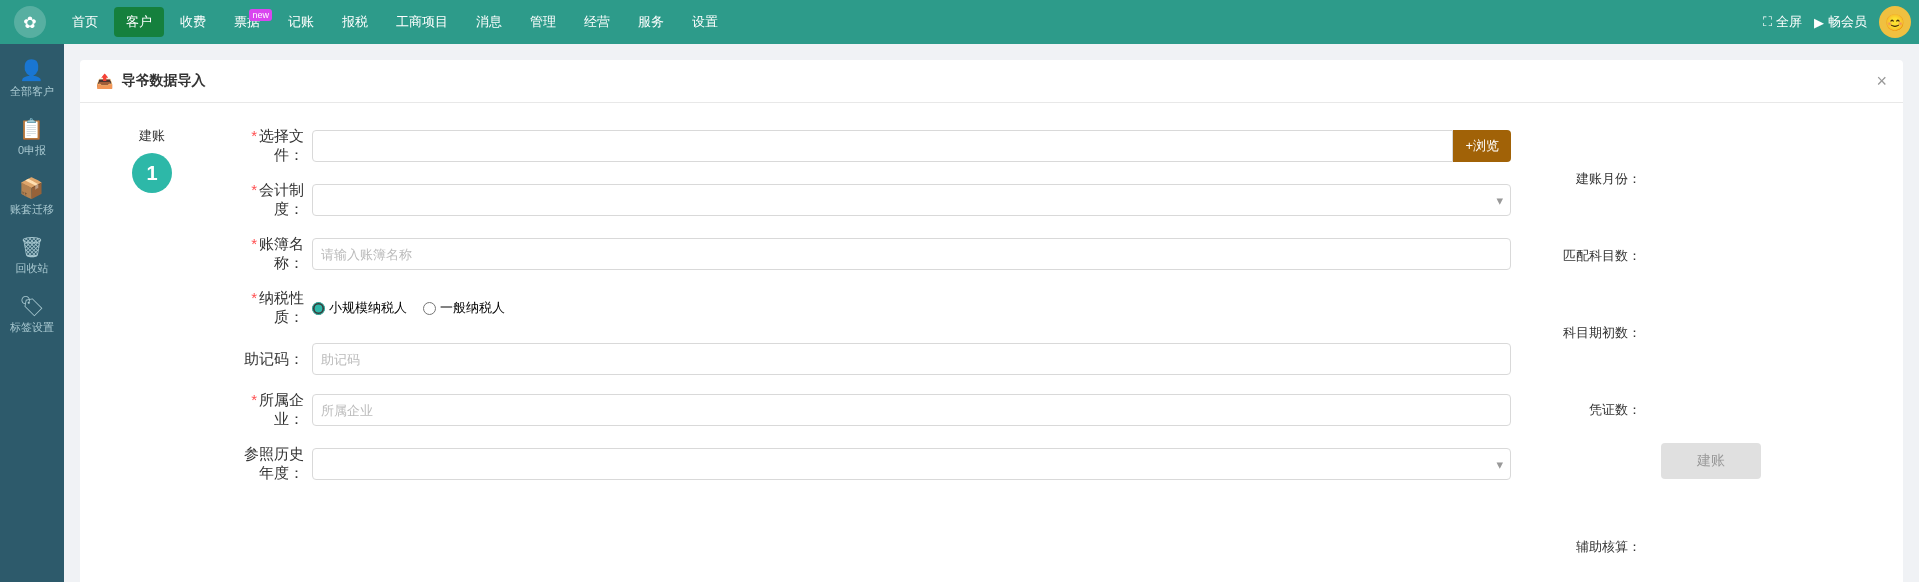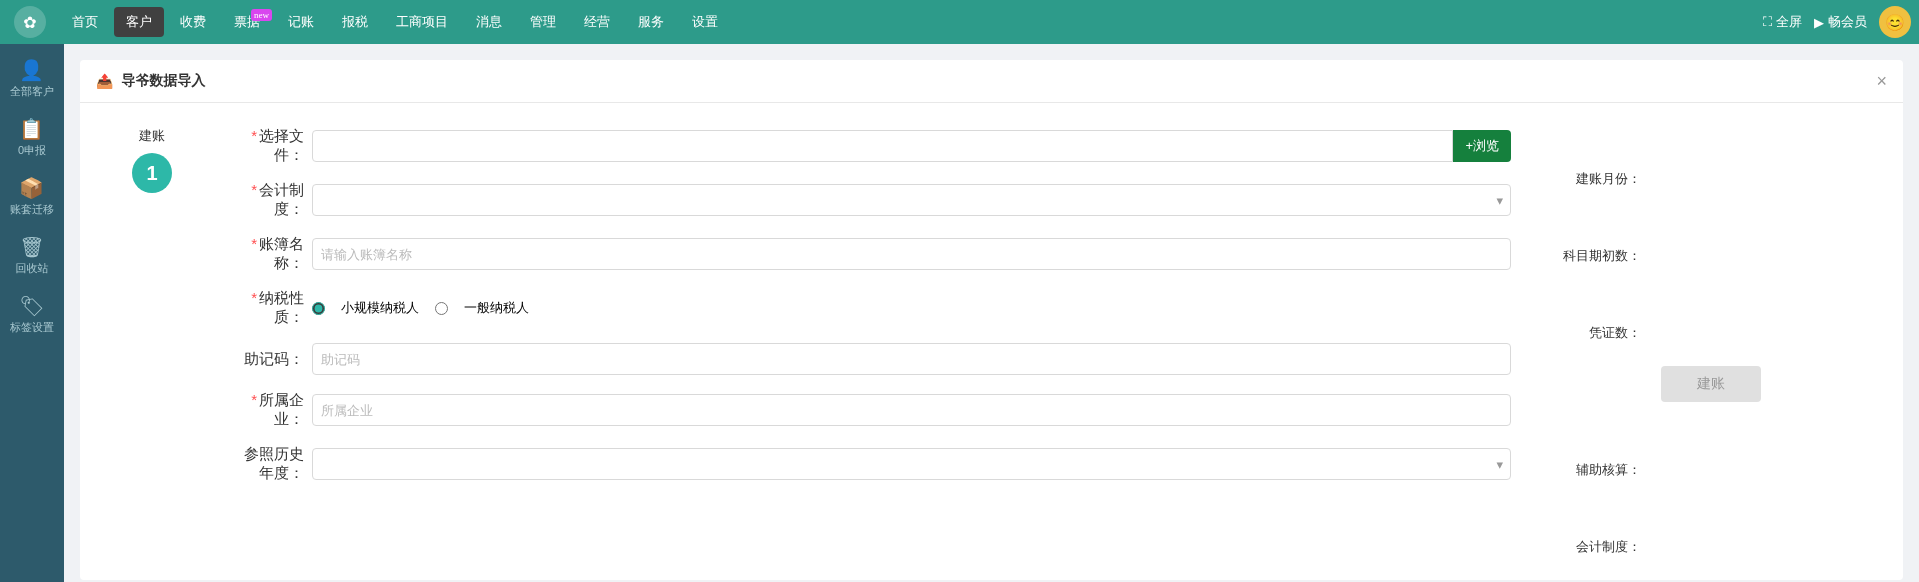--- a/index.html
+++ b/index.html
@@ -40,23 +40,22 @@
       gap: 4px;
     }
     .nav-item {
       padding: 6px 12px;
       cursor: pointer;
       border-radius: 4px;
       color: #fff;
       font-size: 13px;
       white-space: nowrap;
       position: relative;
-      font-family: Liberation Serif, serif;
-    }
-    .nav-item.active { background: #404040; }
+    }
+    .nav-item.active { background: #15803d; }
     .nav-badge {
       position: absolute;
       top: 2px;
       right: 0;
       background: #d946ef;
       color: #fff;
       font-size: 9px;
       padding: 1px 3px;
       border-radius: 3px;
     }
@@ -256,38 +255,38 @@
       border: 1px solid #d9d9d9;
       border-radius: 4px 0 0 4px;
       padding: 0 8px;
       font-size: 13px;
       color: #333;
       outline: none;
     }
     .browse-btn {
       height: 32px;
       padding: 0 12px;
-      background: #15803d;
+      background: #a16207;
       color: #fff;
       border: none;
       border-radius: 0 4px 4px 0;
       cursor: pointer;
       font-size: 13px;
       white-space: nowrap;
     }
 
     .radio-group {
       display: flex;
       align-items: center;
       gap: 16px;
     }
     .radio-item {
       display: flex;
       align-items: center;
-      gap: 16px;
+      gap: 4px;
       cursor: pointer;
     }
     .radio-item input { accent-color: #2db8a8; }
 
     
     .right-form {
       width: 320px;
       display: flex;
       flex-direction: column;
       gap: 16px;
@@ -482,20 +481,24 @@
 
         </div>
 
         <div class="right-form">
 
           <div class="form-row">
             <span class="right-label">建账月份：</span>
             <span class="right-value"></span>
           </div>
 
+          <div class="form-row">
+            <span class="right-label">匹配科目数：</span>
+            <span class="right-value"></span>
+          </div>
 
           <div class="form-row">
             <span class="right-label">科目期初数：</span>
             <span class="right-value"></span>
           </div>
 
           <div class="form-row">
             <span class="right-label">凭证数：</span>
             <span class="right-value"></span>
           </div>

